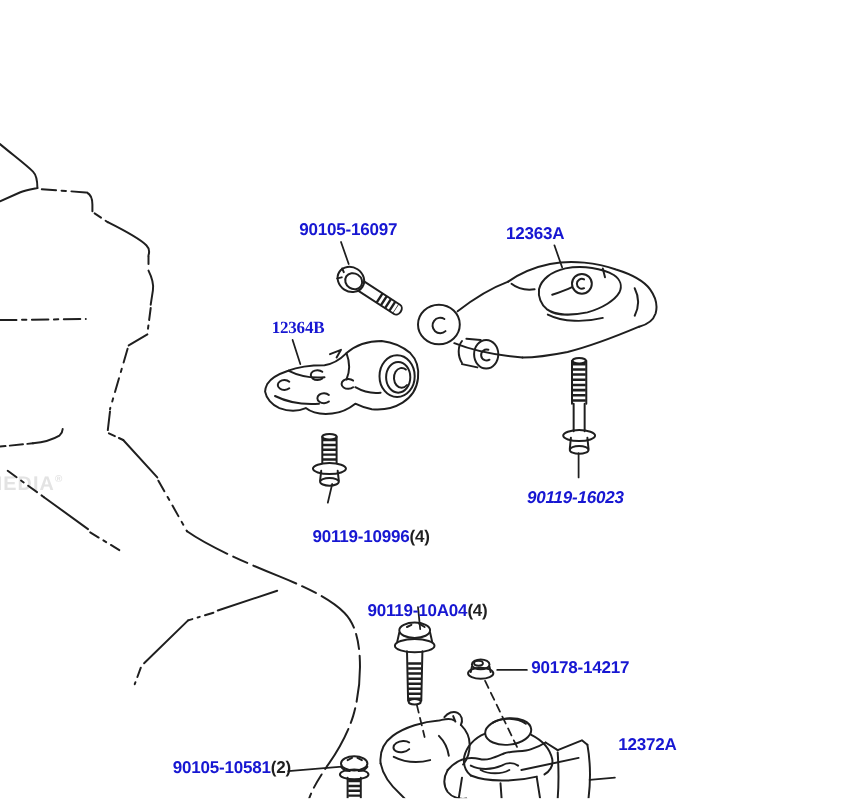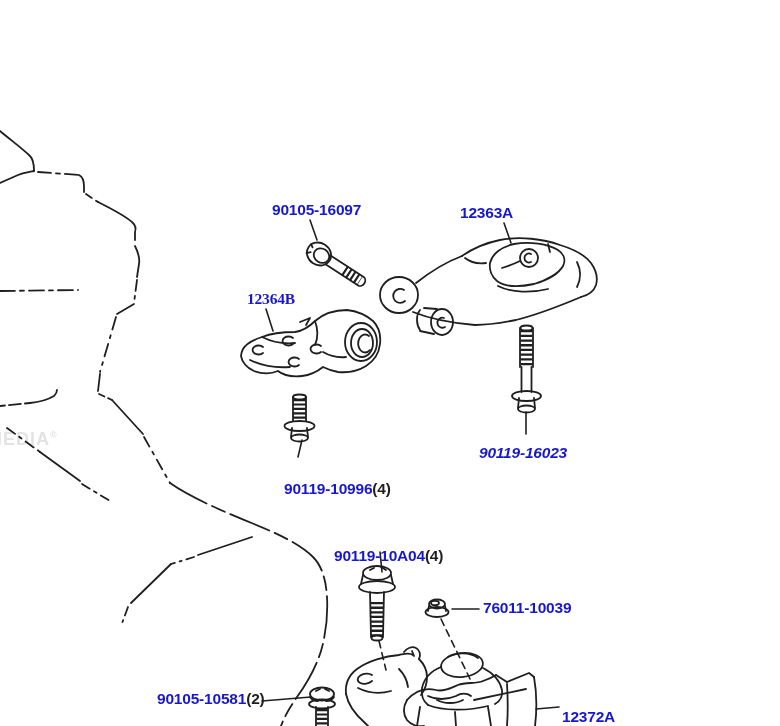--- a/index.html
+++ b/index.html
@@ -195,19 +195,19 @@
   <div class="label" style="left:460px;top:204px;"><span>12363A</span><span class="qty"></span></div>
 
   <div class="label" style="left:247px;top:290px;font-family:Liberation Serif, serif;"><span>12364B</span><span class="qty"></span></div>
 
   <div class="label" style="left:252px;top:480px;margin-left:32px;"><span>90119-10996</span><span class="qty">(4)</span></div>
 
   <div class="label" style="left:479px;top:444px;font-style:italic;"><span>90119-16023</span><span class="qty"></span></div>
 
   <div class="label" style="left:334px;top:547px;"><span>90119-10A04</span><span class="qty">(4)</span></div>
 
-  <div class="label" style="left:483px;top:599px;"><span>76011-10039</span><span class="qty"></span></div>
+  <div class="label" style="left:483px;top:599px;"><span>90178-14217</span><span class="qty"></span></div>
 
   <div class="label" style="left:157px;top:690px;"><span>90105-10581</span><span class="qty">(2)</span></div>
 
-  <div class="label" style="left:562px;top:708px;"><span>12372A</span><span class="qty"></span></div>
+  <div class="label" style="left:562px;top:669px;"><span>12372A</span><span class="qty"></span></div>
 
 </div>
 
 </body></html>

